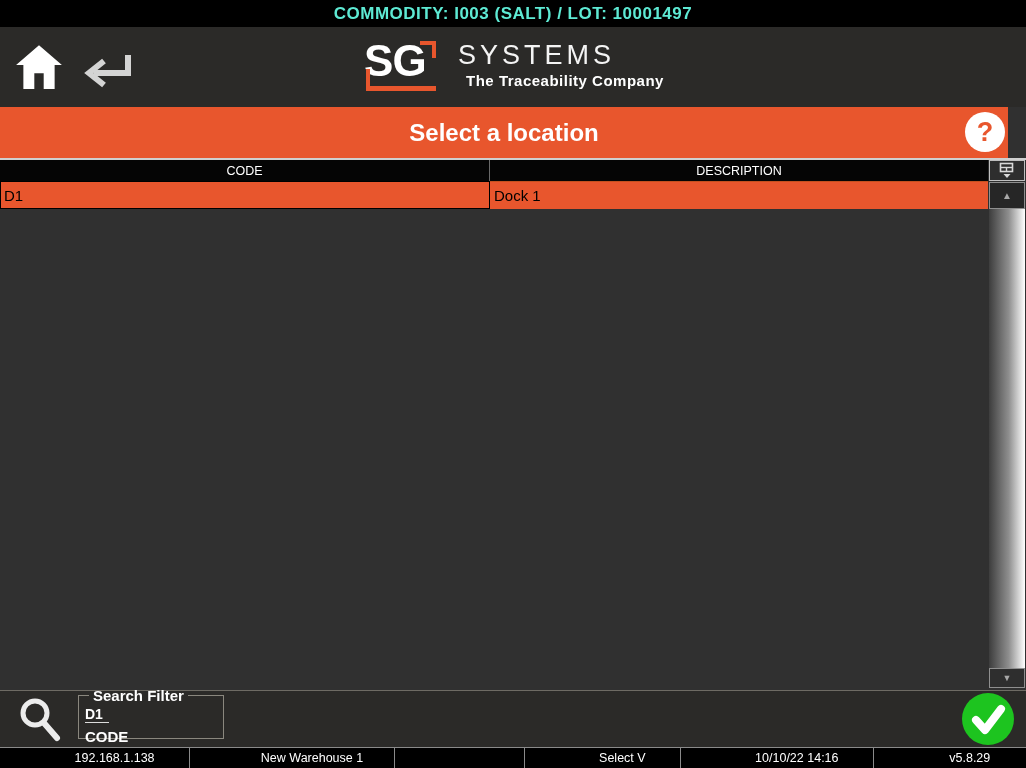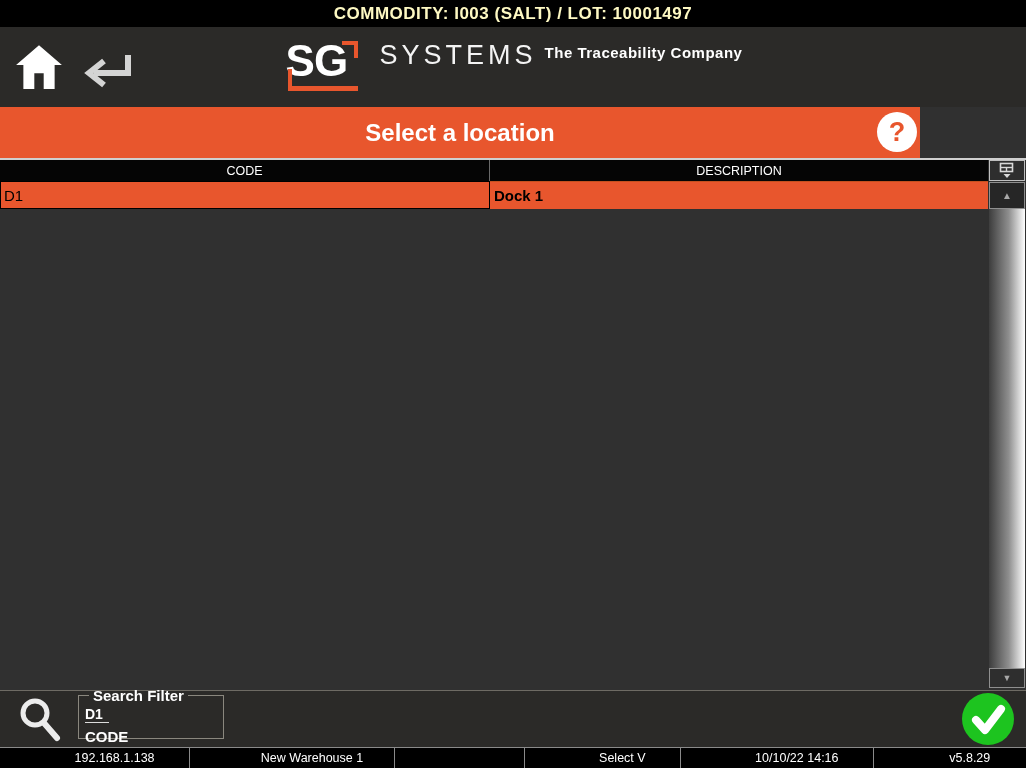--- a/index.html
+++ b/index.html
@@ -9,21 +9,21 @@
     position:relative; width:1026px; height:768px;
     background:#303030; overflow:hidden;
   }
 
   
   .top-bar {
     position:absolute; left:0; top:0; width:1026px; height:27px;
     background:#000; display:flex; align-items:center; justify-content:center;
   }
   .top-bar span {
-    color:#fef9c3; font-weight:bold; font-size:17px; letter-spacing:.5px;
+    color:#5eead4; font-weight:bold; font-size:17px; letter-spacing:.5px;
   }
 
   
   .app-header {
     position:absolute; left:0; top:27px; width:1026px; height:80px;
     background:#2b2a28;
   }
   .nav-btn { position:absolute; top:16px; cursor:pointer; }
   .nav-home { left:14px; }
   .nav-back { left:78px; top:24px; }
@@ -31,27 +31,27 @@
   
   .logo { position:absolute; left:0; top:10px; width:1026px; height:62px;
           display:flex; justify-content:center; align-items:flex-start; gap:10px; }
   .logo-sg-wrap { position:relative; width:86px; height:60px; }
   .logo-sg { position:absolute; left:2px; top:0; color:#fff; font-weight:bold;
              font-size:44px; line-height:48px; letter-spacing:-1px; }
   .bracket-top { position:absolute; left:58px; top:4px; width:16px; height:17px;
                  border-top:4px solid #e8562d; border-right:4px solid #e8562d; }
   .bracket-bottom { position:absolute; left:4px; top:32px; width:70px; height:22px;
                     border-left:4px solid #e8562d; border-bottom:5px solid #e8562d; }
-  .logo-right { display:flex; padding-top:4px; }
+  .logo-right { display:flex; flex-direction:column; padding-top:4px; }
   .logo-systems { color:#f4f4f4; font-size:27px; letter-spacing:4px; font-weight:normal; line-height:28px; }
   .logo-tagline { color:#fff; font-size:15px; font-weight:bold; letter-spacing:.5px; margin-top:3px; margin-left:8px; }
 
   
   .banner {
-    position:absolute; left:0; top:107px; width:920px; height:51px;
+    position:absolute; left:0; top:107px; width:1008px; height:51px;
     background:#e8562d; display:flex; align-items:center; justify-content:center;
   }
   .banner-title { color:#fff; font-weight:bold; font-size:24px; }
   .help-btn {
     position:absolute; right:3px; top:5px; width:40px; height:40px;
     background:#fff; border-radius:50%; display:flex; align-items:center; justify-content:center;
     cursor:pointer;
   }
   .help-btn span { color:#e8562d; font-weight:bold; font-size:27px; line-height:1; }
 
@@ -61,21 +61,21 @@
                  background:#050505; display:flex; }
   .grid-header .col {
     color:#fff; font-size:12.5px; display:flex; align-items:center; justify-content:center;
   }
   .col-code   { width:490px; border-right:1px solid #6a6a6a; }
   .col-desc   { width:498px; }
   .grid-row { position:absolute; left:0; top:181px; width:988px; height:28px;
               background:#e8562d; display:flex; cursor:pointer; }
   .cell { color:#000; font-size:15px; display:flex; align-items:center; }
   .cell-code { width:490px; border:1px solid #000; padding-left:3px; }
-  .cell-desc { width:498px; padding-left:4px; border-top:1px solid #c4511f;font-weight:bold; }
+  .cell-desc { width:498px; padding-left:4px; border-top:1px solid #c4511f; }
 
   
   .corner-btn { position:absolute; left:989px; top:160px; width:36px; height:21px;
                 background:#2e2e2e; border:1px solid #bfbfbf; display:flex;
                 align-items:center; justify-content:center; cursor:pointer; }
   .scroll-up { position:absolute; left:989px; top:182px; width:36px; height:27px;
                background:#262626; border:1px solid #8f8f8f; color:#a8a8a8;
                font-size:10px; display:flex; align-items:center; justify-content:center; cursor:pointer; }
   .scroll-track { position:absolute; left:989px; top:209px; width:36px; height:459px;
                   background:linear-gradient(90deg,#3d3d3d 0%,#8f8f8f 55%,#ffffff 100%);

